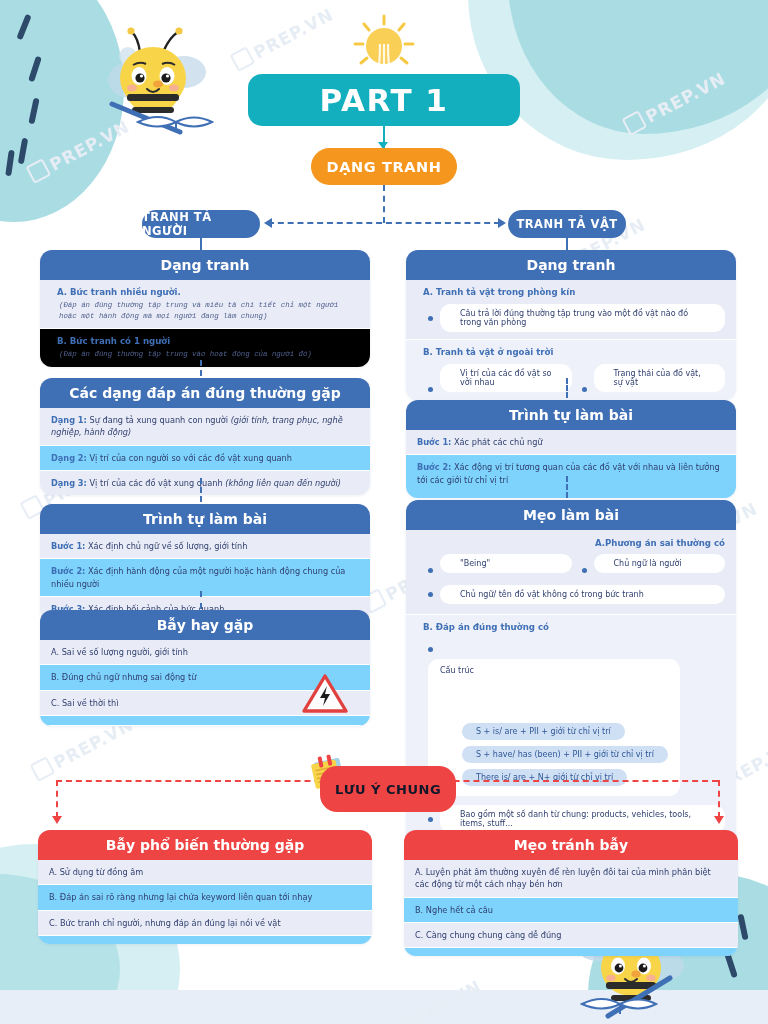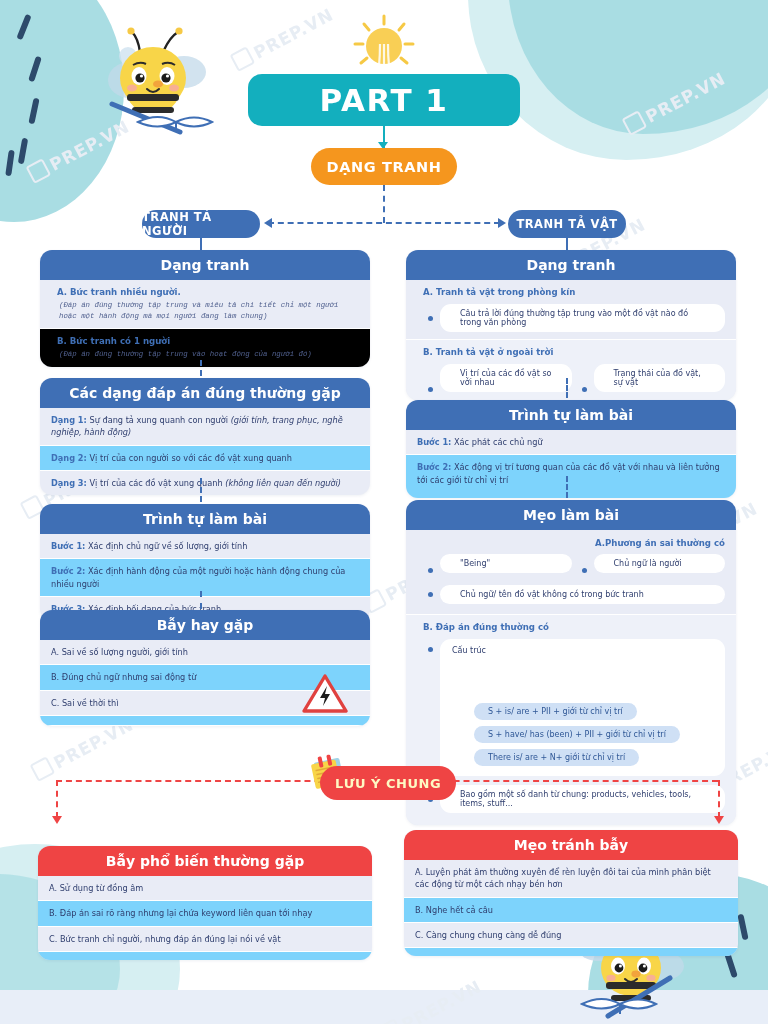--- a/index.html
+++ b/index.html
@@ -98,23 +98,23 @@
   .chip{background:#fff;border-radius:11px;padding:5px 20px;font-size:8px;
         color:#2f3e6e;flex:1 1 auto;}
   .two-col{display:flex;gap:10px;padding:4px 11px 8px 22px;align-items:center;}
   .two-col .pair{display:flex;align-items:flex-end;gap:7px;flex:1;}
   .chip-blue{background:#cfe0f5;border-radius:11px;padding:4px 14px;font-size:8px;
         color:#2f5796;display:inline-block;margin:3px 0;}
   .slabel{font-size:8.6px;font-weight:700;color:#3f6fb5;padding:8px 11px 2px;text-align:right;}
   .slabel .ltr{display:inline-block;width:22px;}
 
   .warn-tri{position:absolute;right:22px;top:34px;width:46px;height:40px;}
-  .luuy{position:absolute;left:320px;top:766px;width:136px;height:34px;
+  .luuy{position:absolute;left:320px;top:766px;width:136px;height:46px;
         background:#ef4444;border-radius:17px;display:flex;align-items:center;
-        justify-content:center;color:#fef9c3;font-size:13px;font-weight:800;
+        justify-content:center;color:#0f172a;font-size:13px;font-weight:800;
         letter-spacing:.5px;}
   .note-icon{position:absolute;left:308px;top:752px;width:42px;height:42px;}
 </style>
 </head>
 <body>
 
 <div class="stage">
 
   <div class="bg-blob blob-tl"></div>
   <div class="bg-blob blob-tr-light"></div>
@@ -261,21 +261,21 @@
     </div>
   </div>
 
   <div class="dashv" style="left:200px;top:478px;height:24px;"></div>
 
   <div class="card" style="left:40px;top:504px;width:330px;">
     <div class="card-hd">Trình tự làm bài</div>
     <div class="card-body">
       <div class="row"><span class="lbl">Bước 1:</span><span> Xác định chủ ngữ về số lượng, giới tính</span></div>
       <div class="row alt"><span class="lbl">Bước 2:</span><span> Xác định hành động của một người hoặc hành động chung của nhiều người</span></div>
-      <div class="row"><span class="lbl">Bước 3:</span><span> Xác định bối dạng của bức tranh</span></div>
+      <div class="row"><span class="lbl">Bước 3:</span><span> Xác định bối cảnh của bức quanh</span></div>
     </div>
   </div>
 
   <div class="dashv" style="left:200px;top:591px;height:18px;"></div>
 
   <div class="card" style="left:40px;top:610px;width:330px;">
     <div class="card-hd">Bẫy hay gặp</div>
     <div class="card-body" style="position:relative;">
       <div class="row">A. Sai về số lượng người, giới tính</div>
       <div class="row alt">B. Đúng chủ ngữ nhưng sai động từ</div>
@@ -345,21 +345,21 @@
           </span>
         </div>
         <div class="bulletline" style="padding-bottom:10px;">
           <span class="bdot"></span>
           <span class="chip">Chủ ngữ/ tên đồ vật không có trong bức tranh</span>
         </div>
       </div>
 
       <div style="background:#eef1f9;border-top:1px solid #fff;padding-bottom:8px;">
         <div class="subhead">B. Đáp án đúng thường có</div>
-        <div class="bulletline" style="align-items:flex-start;padding-bottom:2px;">
+        <div class="bulletline" style="align-items:flex-start;padding-bottom:2px;flex-direction:column;">
           <span class="bdot" style="margin-top:8px;"></span>
           <span class="chip" style="padding:7px 12px;">
             <span class="t" style="display:block;margin-bottom:4px;">Cấu trúc</span>
             <span class="chip-blue" style="margin-left:22px;margin-top:44px;">S + is/ are + PII + giới từ chỉ vị trí</span><br>
             <span class="chip-blue" style="margin-left:22px;">S + have/ has (been) + PII + giới từ chỉ vị trí</span><br>
             <span class="chip-blue" style="margin-left:22px;">There is/ are + N+ giới từ chỉ vị trí</span>
           </span>
         </div>
         <div class="bulletline" style="padding-top:7px;padding-bottom:4px;">
           <span class="bdot"></span>
@@ -384,21 +384,21 @@
         <line x1="9" y1="20" x2="25" y2="20"></line>
         <line x1="9" y1="24" x2="22" y2="24"></line>
         <line x1="9" y1="28" x2="25" y2="28"></line>
       </g>
       <rect x="13" y="3" width="4" height="11" rx="1.6" fill="#ef4444"></rect>
       <rect x="22" y="3" width="4" height="11" rx="1.6" fill="#ef4444"></rect>
     </g>
   </svg>
   <div class="luuy">LƯU Ý CHUNG</div>
 
-  <div class="card" style="left:38px;top:830px;width:334px;margin-top:16px;">
+  <div class="card" style="left:38px;top:830px;width:334px;">
     <div class="card-hd red">Bẫy phổ biến thường gặp</div>
     <div class="card-body">
       <div class="row">A. Sử dụng từ đồng âm</div>
       <div class="row alt">B. Đáp án sai rõ ràng nhưng lại chứa keyword liên quan tới nhạy</div>
       <div class="row">C. Bức tranh chỉ người, nhưng đáp án đúng lại nói về vật</div>
       <div class="row alt" style="height:8px;padding:0;"></div>
     </div>
   </div>
 
   <div class="card" style="left:404px;top:830px;width:334px;">

